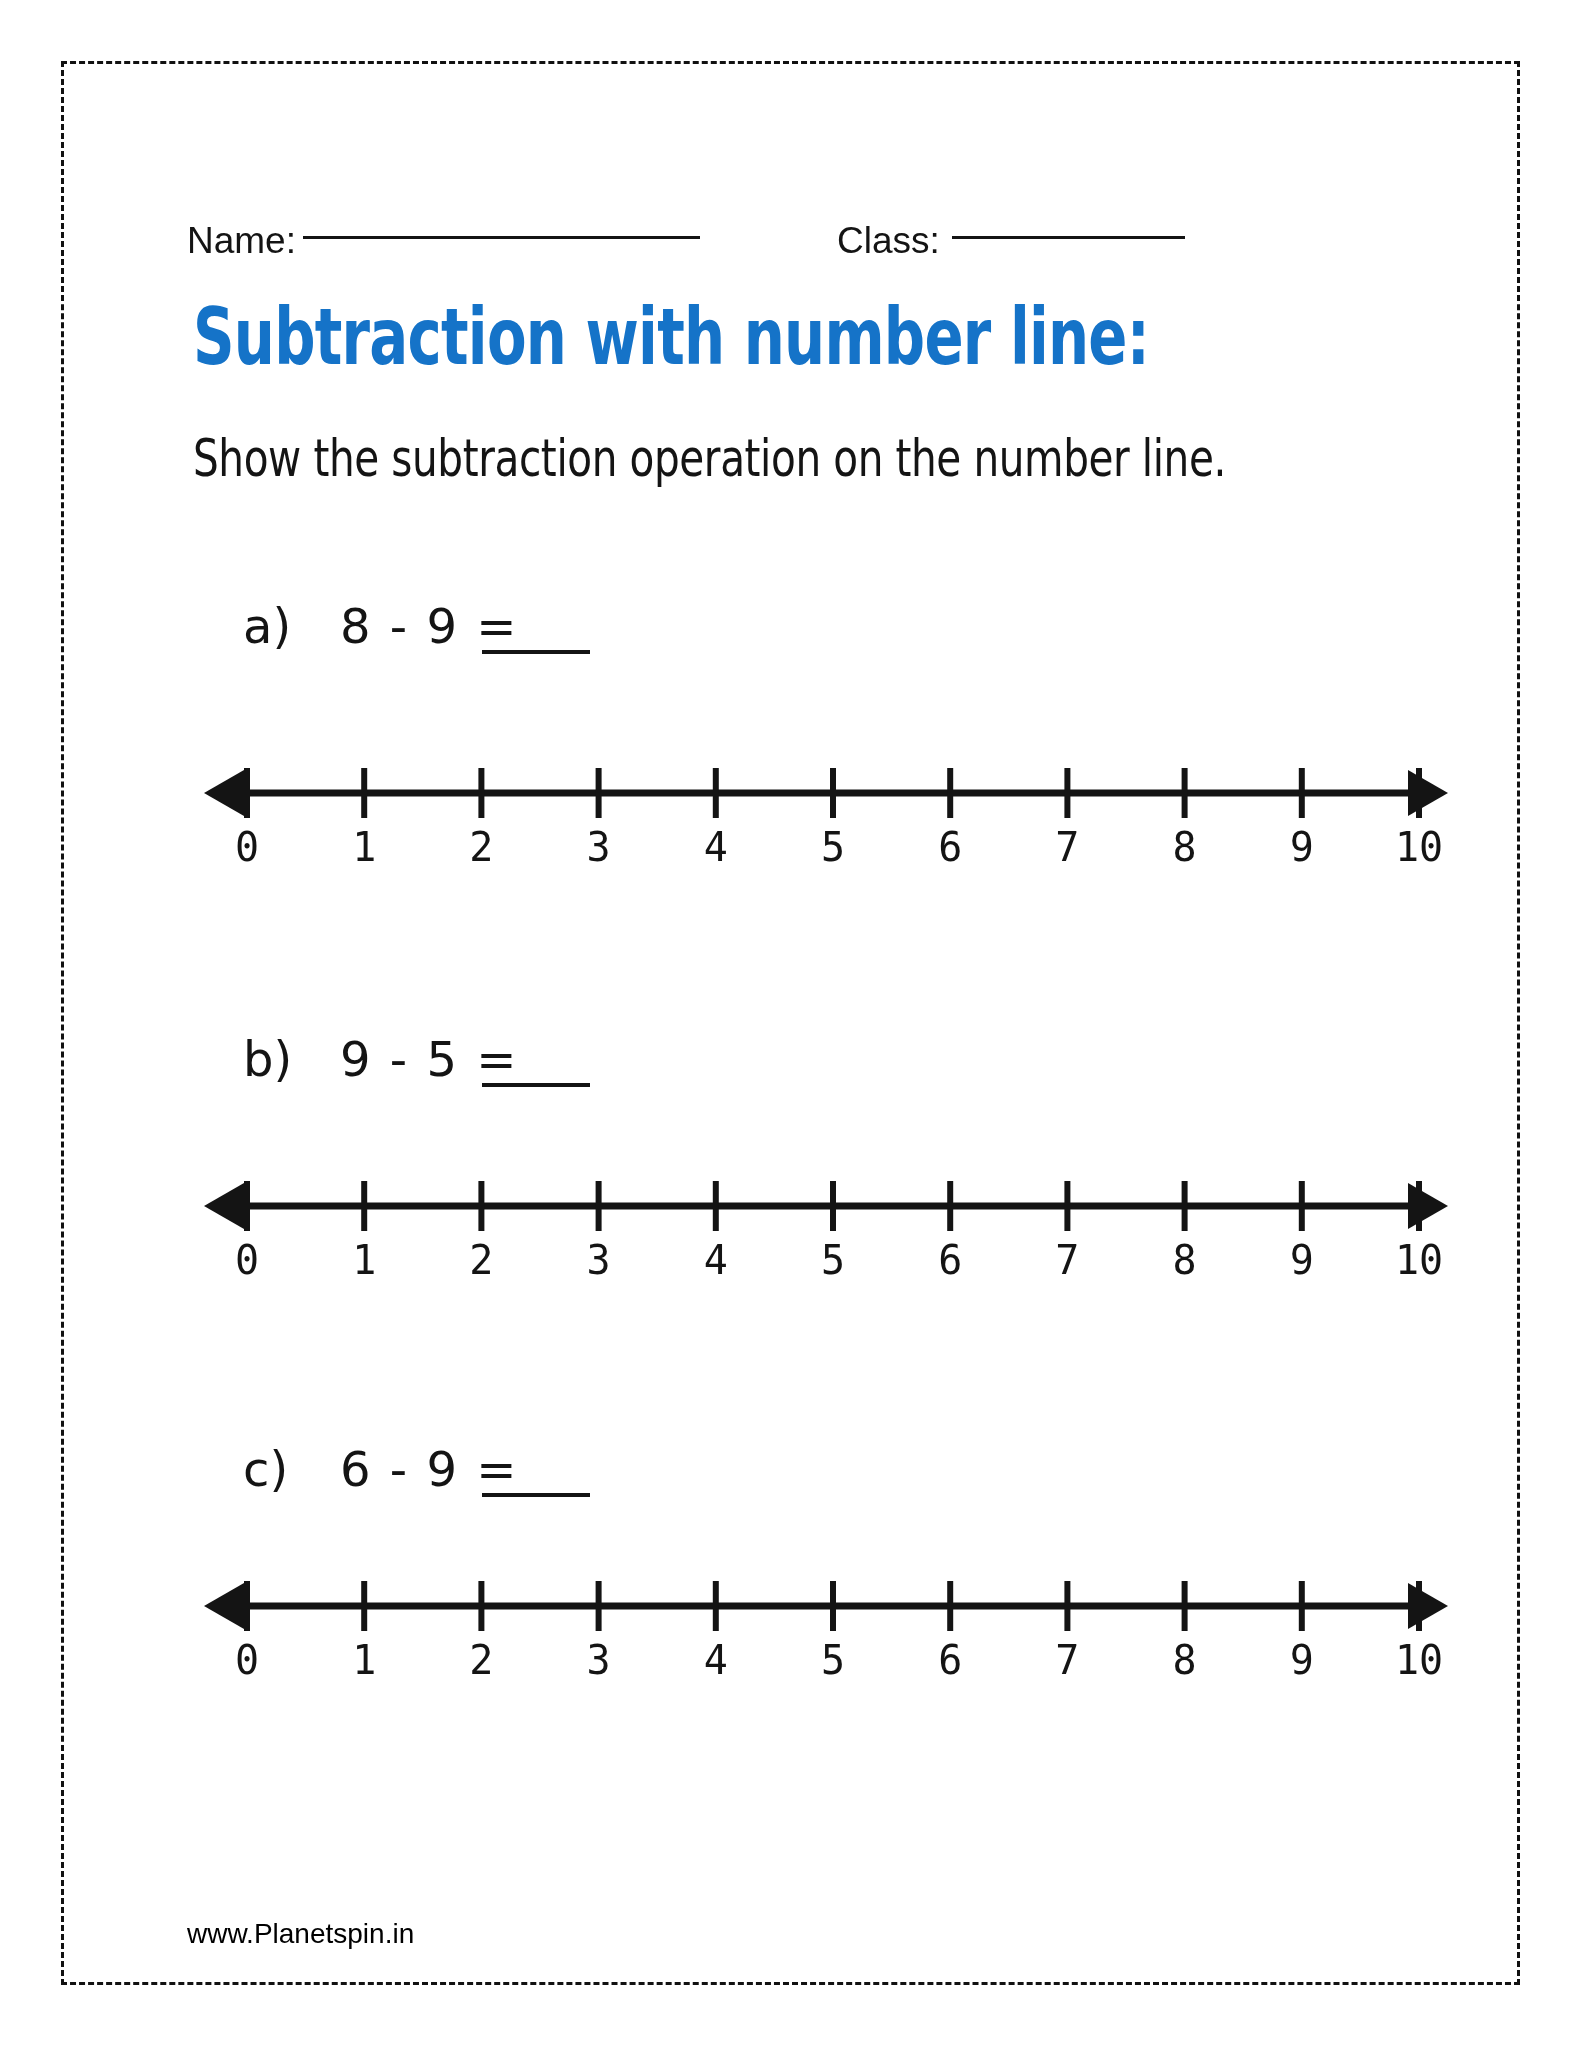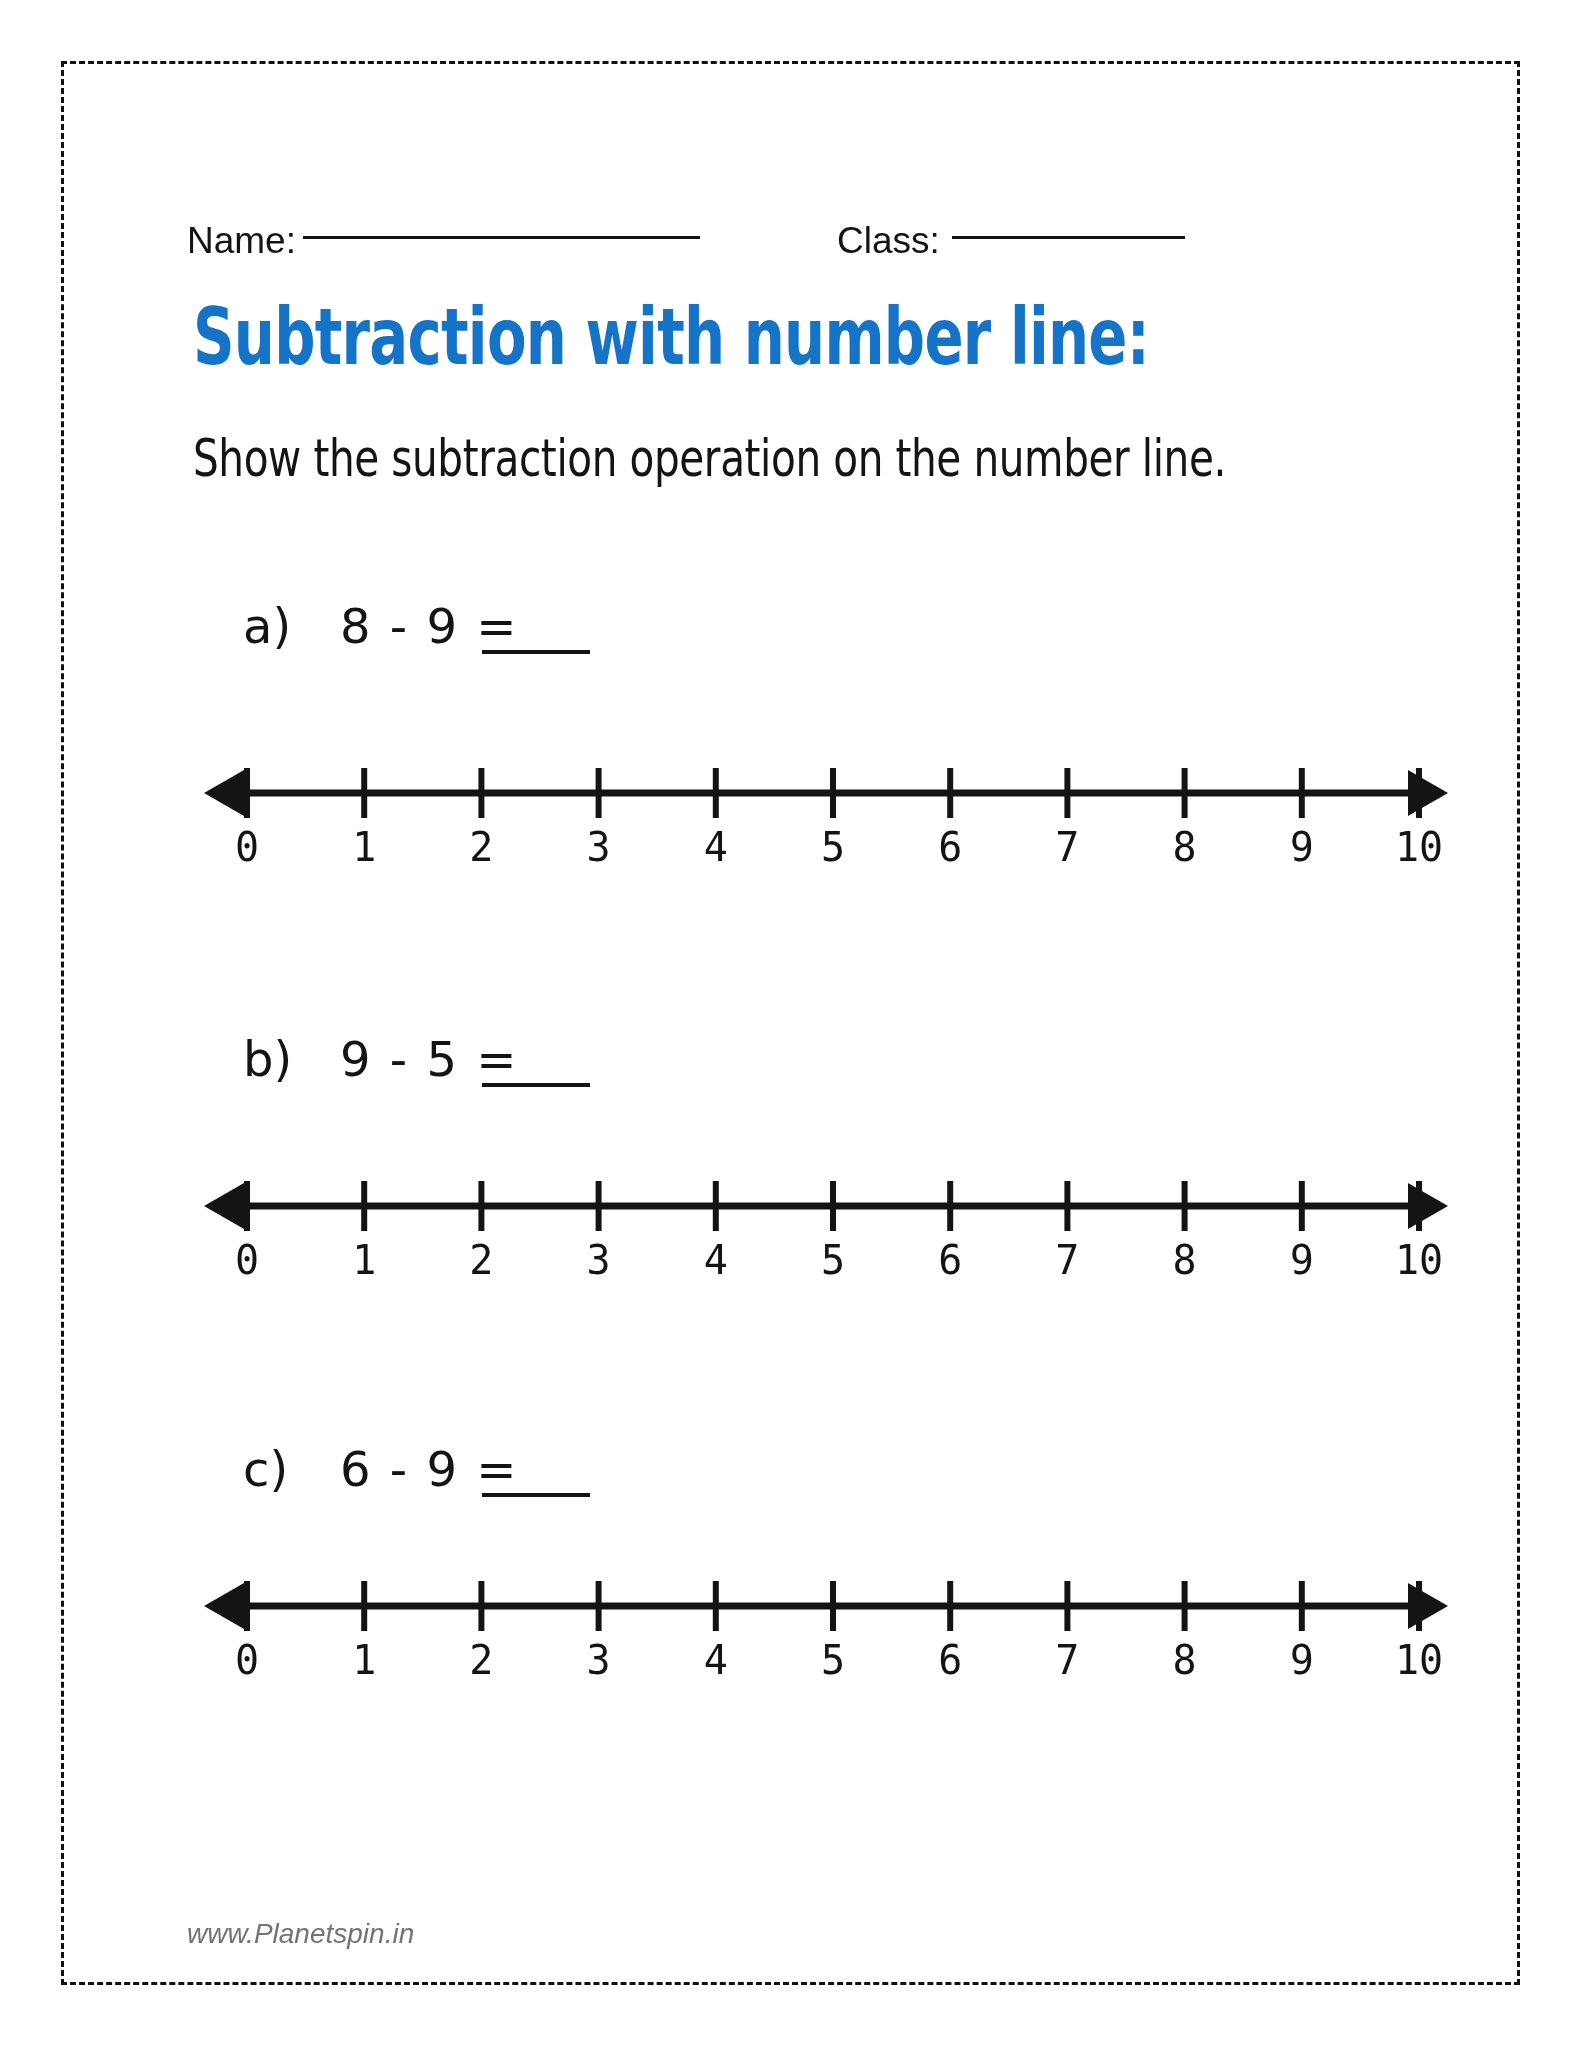--- a/index.html
+++ b/index.html
@@ -43,21 +43,21 @@
   .problem-c{top:1441px;}
   .p-label{position:absolute;left:243px;top:0;font-size:48px;}
   .p-eq{position:absolute;left:340px;top:0;font-size:48px;letter-spacing:2px;white-space:pre;}
   .p-blank{position:absolute;left:482px;top:8px;width:108px;height:44px;border-bottom:4px solid #141414;}
   .numberline{position:absolute;left:180px;width:1290px;height:140px;}
   .nl-a{top:745px;}
   .nl-b{top:1158px;}
   .nl-c{top:1558px;}
   .footer{
     position:absolute;left:187px;top:1918px;
-    font-size:28px;font-family:"Liberation Sans", sans-serif;color:#737373;font-style:italic;
+    font-size:28px;font-family:"Liberation Sans", sans-serif;color:#000000;
   }
 </style>
 </head>
 <body>
 
 <div class="page">
   <div class="page-border"></div>
 
   <div class="hdr-label name-label">Name:</div>
   <div class="blank-line name-line"></div>

